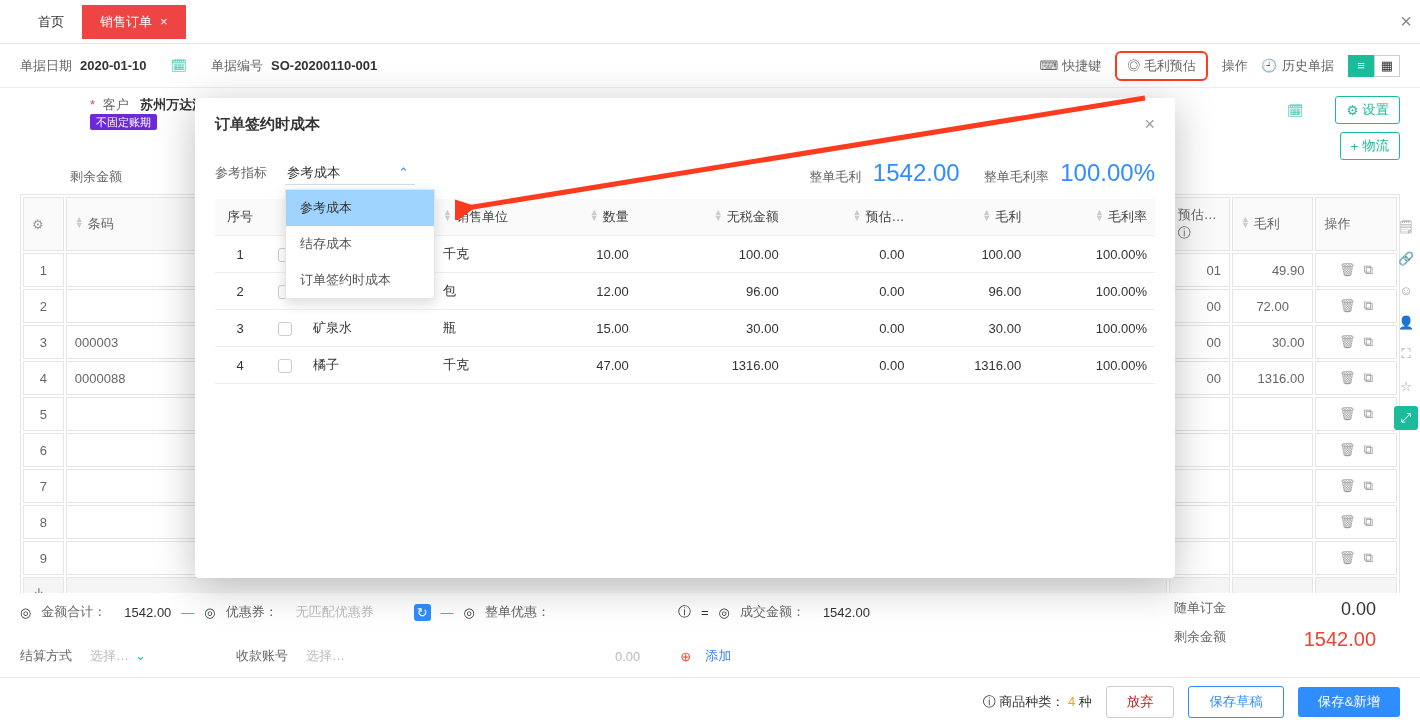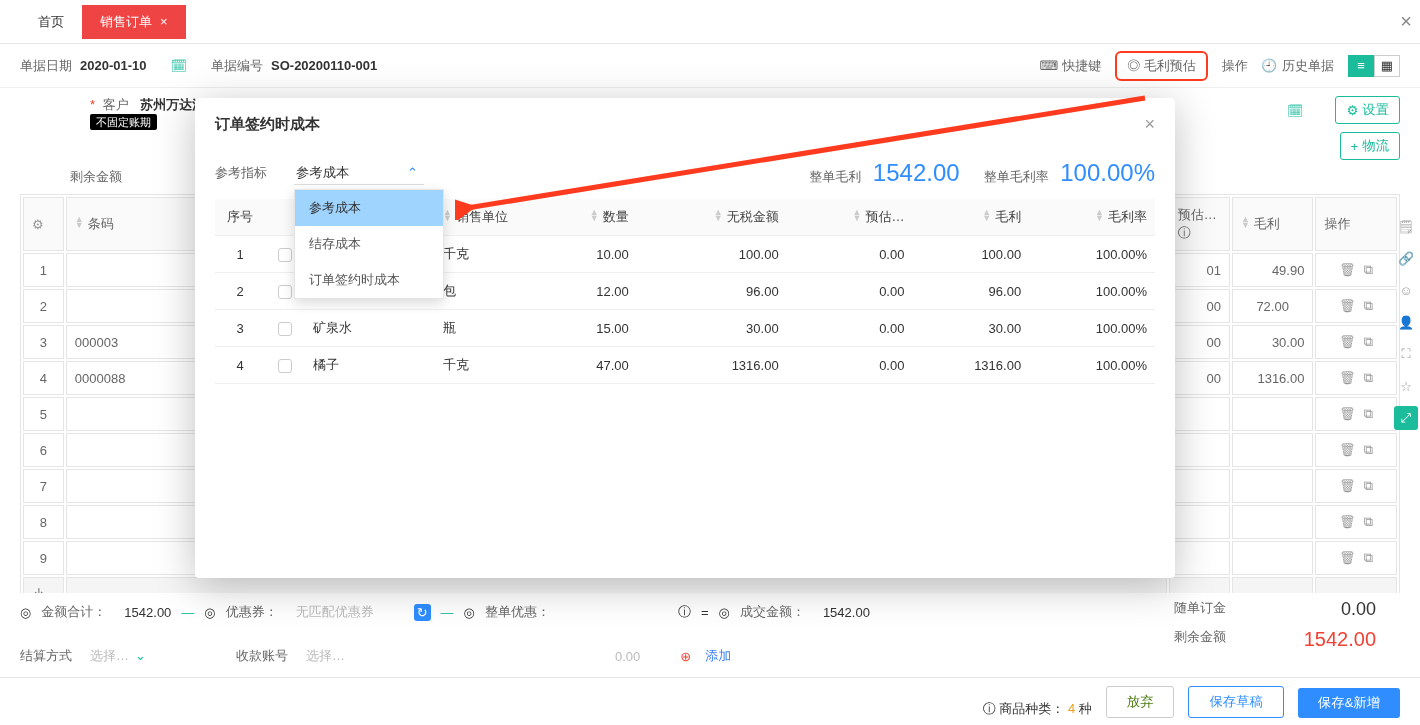--- a/index.html
+++ b/index.html
@@ -14,44 +14,44 @@
 .val { color: #333; margin-right: 24px; font-weight: bold; }
 .cal-icon { color: #1abc9c; margin-right: 24px; }
 .toolbar-right { margin-left: auto; display: flex; align-items: center; gap: 14px; }
 .tool-link { color: #666; cursor: pointer; display: flex; align-items: center; gap: 4px; }
 .highlight-box { border: 2px solid #ff3b1f; border-radius: 6px; padding: 4px 10px; color: #666; }
 .view-toggle { display: flex; }
 .view-btn { width: 26px; height: 22px; border: 1px solid #ccc; display: flex; align-items: center; justify-content: center; cursor: pointer; }
 .view-btn.active { background: #1abc9c; border-color: #1abc9c; color: #fff; }
 .info-row { display: flex; align-items: flex-start; padding: 8px 20px; gap: 10px; }
 .req { color: #f04134; margin-right: 4px; }
-.badge-red { background: #000000; color: #fff; font-size: 11px; padding: 2px 6px; border-radius: 2px; }
+.badge-red { background: #6d28d9; color: #fff; font-size: 11px; padding: 2px 6px; border-radius: 2px; }
 .btn-outline { border: 1px solid #1abc9c; color: #1abc9c; background: #fff; padding: 4px 10px; border-radius: 3px; cursor: pointer; display: flex; align-items: center; gap: 4px; }
 .btn-primary { background: #2f8dff; color: #fff; padding: 6px 20px; border: none; border-radius: 3px; cursor: pointer; }
-.btn-default { background: #fff; border: 1px solid #ccc; color: #4d7c0f; padding: 6px 20px; border-radius: 3px; cursor: pointer; }
+.btn-default { background: #fff; border: 1px solid #ccc; color: #b91c1c; padding: 6px 20px; border-radius: 3px; cursor: pointer; }
 .main-area { padding: 0 20px; position: relative; }
 .bg-table { border: 1px solid #e5e5e5; width: 100%; }
 .bg-th, .bg-td { border: 1px solid #e5e5e5; padding: 8px; font-size: 13px; color: #666; text-align: left; height: 32px; }
 .bg-th { background: #fafafa; font-weight: normal; }
 .subtotal-row { background: #f5f5f5; }
 .right-rail { position: absolute; right: 0; top: 44px; width: 28px; display: flex; flex-direction: column; gap: 8px; align-items: center; padding-top: 170px; }
 .rail-icon { width: 24px; height: 24px; display: flex; align-items: center; justify-content: center; color: #999; cursor: pointer; }
 .rail-icon.active { background: #1abc9c; color: #fff; border-radius: 3px; }
 .footer-bar { position: absolute; bottom: 0; left: 0; right: 0; height: 48px; border-top: 1px solid #e5e5e5; display: flex; align-items: center; padding: 0 20px; gap: 14px; background: #fff; }
 .bottom-info { position: absolute; bottom: 50px; left: 0; right: 0; padding: 10px 20px; display: flex; align-items: center; gap: 10px; flex-wrap: wrap; background: #fff; }
 .summary-box { position: absolute; right: 30px; bottom: 60px; width: 230px; padding: 10px 14px; }
 .summary-row { display: flex; justify-content: space-between; padding: 4px 0; }
 .red-num { color: #f04134; font-size: 20px; }
 .modal-backdrop { position: absolute; inset: 0; background: rgba(0,0,0,0); }
 .modal { position: absolute; left: 195px; top: 98px; width: 980px; height: 480px; background: #fff; border-radius: 4px; box-shadow: 0 8px 40px rgba(0,0,0,0.25); display: flex; flex-direction: column; }
 .modal-header { padding: 16px 20px; display: flex; align-items: center; }
 .modal-title { font-size: 15px; font-weight: 600; }
 .modal-close { margin-left: auto; color: #999; cursor: pointer; font-size: 18px; }
 .modal-controls { padding: 8px 20px 12px; display: flex; align-items: center; }
-.select-wrap { position: relative; margin-left: 19px; }
+.select-wrap { position: relative; margin-left: 10px; }
 .select-input { border: none; border-bottom: 1px solid #ddd; padding: 4px 24px 4px 2px; width: 130px; outline: none; color: #333; }
 .chevron { position: absolute; right: 6px; top: 4px; color: #2f8dff; }
 .dropdown { position: absolute; top: 28px; left: 0; width: 150px; background: #fff; border: 1px solid #e5e5e5; box-shadow: 0 4px 12px rgba(0,0,0,0.15); z-index: 10; }
 .dd-item { padding: 9px 14px; cursor: pointer; color: #555; }
 .dd-item.sel { background: #9ed4ff; color: #333; }
 .modal-summary { margin-left: auto; display: flex; align-items: baseline; gap: 24px; }
 .big-blue { color: #2f8dff; font-size: 24px; font-weight: 500; }
 .modal-table { width: calc(100% - 40px); margin: 0 20px; border-collapse: collapse; }
 .modal-table th, .modal-table td { border-bottom: 1px solid #eee; padding: 9px 8px; font-size: 13px; text-align: right; }
 .modal-table th { background: #fafafa; font-weight: normal; color: #444; }
@@ -264,21 +264,21 @@
       <span class="lbl">随单订金</span>
       <span style="font-size:18px">0.00</span>
     </div>
   <div class="summary-row">
       <span class="lbl">剩余金额</span>
       <span class="red-num">1542.00</span>
     </div>
 </div>
 
 <div class="footer-bar">
-  <div style="margin-left:auto;display:flex;align-items:flex-end;gap:14px">
+  <div style="margin-left:auto;display:flex;align-items:center;gap:14px">
     <span>
       <span>ⓘ</span>
       <span>商品种类：</span>
       <span style="color:#f0a020">4</span>
       <span> 种</span>
     </span>
     <button class="btn-default">放弃</button>
     <button class="btn-default" style="color:#2f8dff;border-color:#2f8dff">保存草稿</button>
     <button class="btn-primary">保存&amp;新增</button>
   </div>

